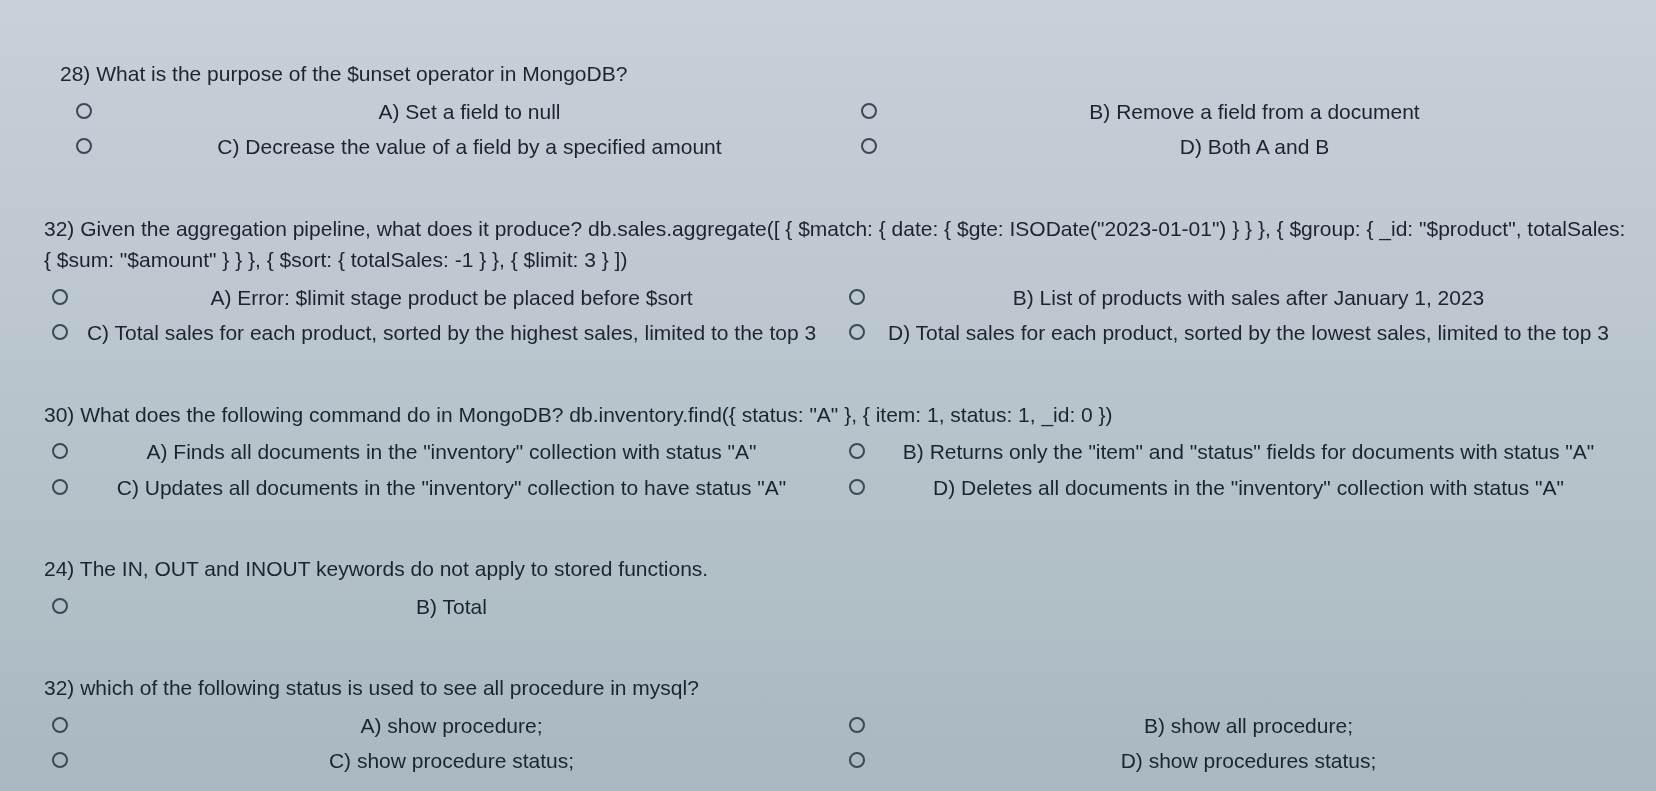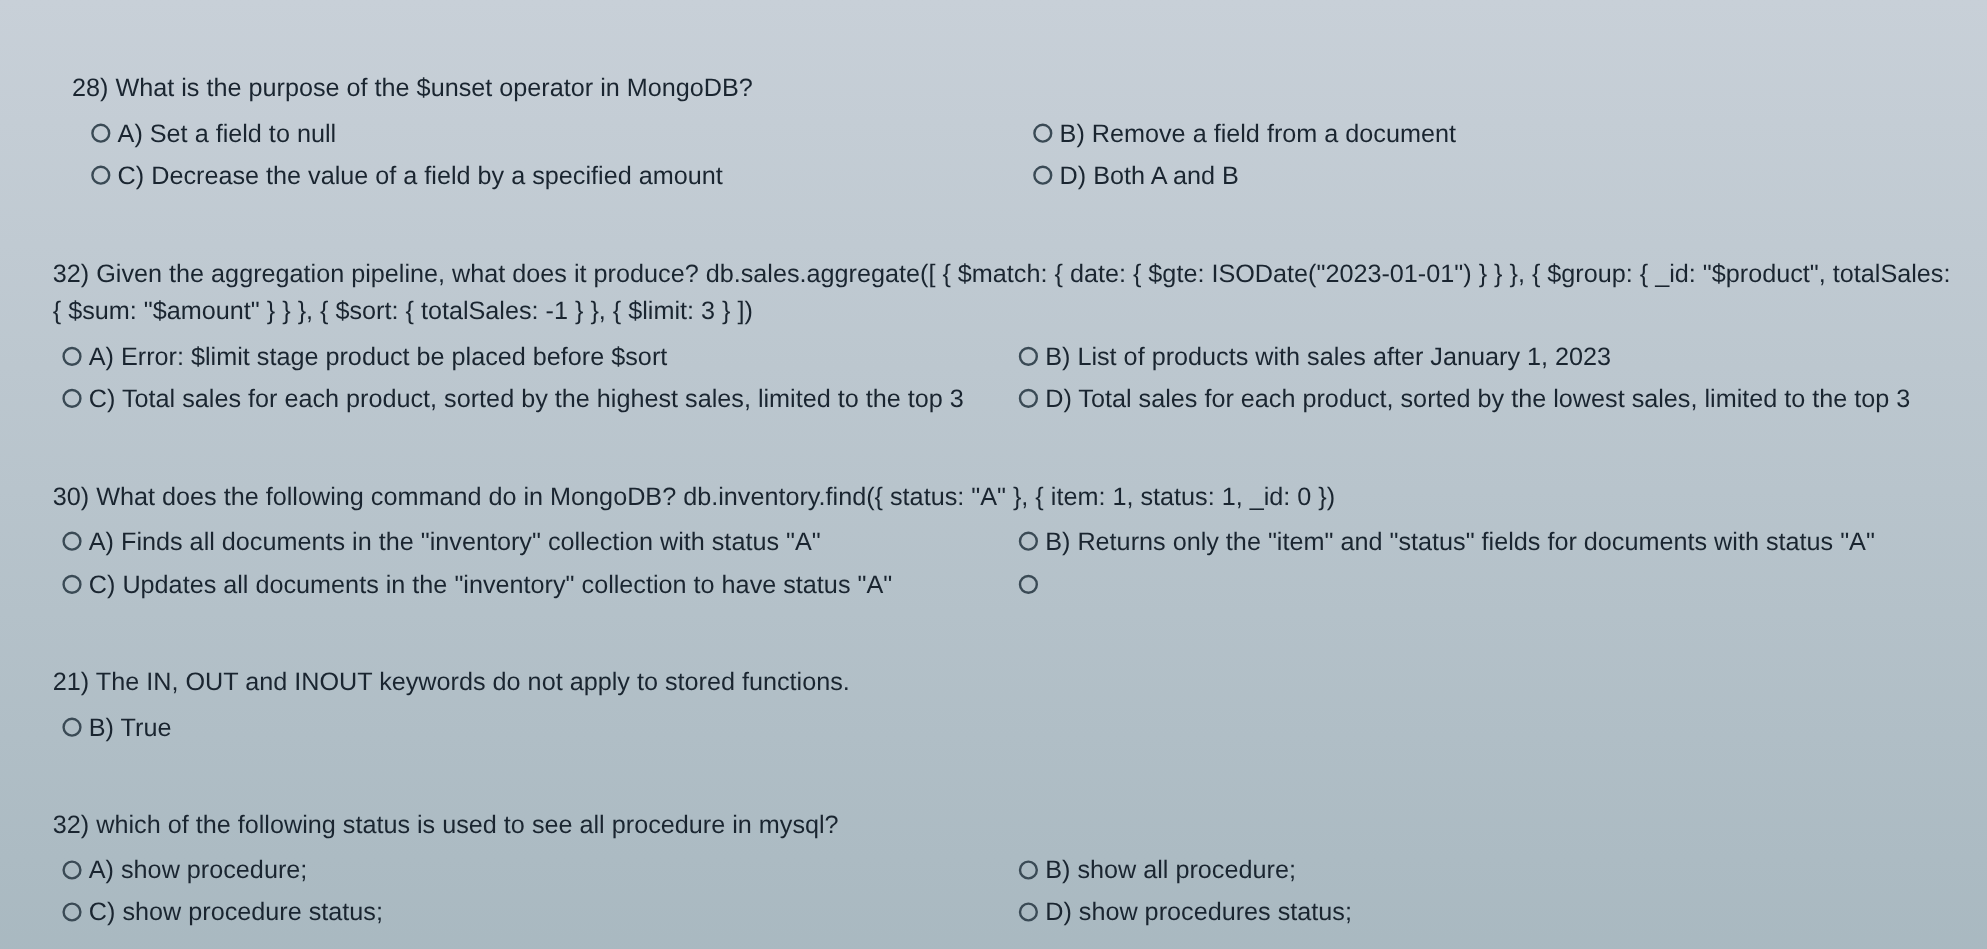--- a/index.html
+++ b/index.html
@@ -18,20 +18,21 @@
     display: grid;
     grid-template-columns: 1fr 1fr;
     column-gap: 20px;
     padding-left: 22px;
   }
   .option {
     display: flex;
     align-items: flex-start;
     gap: 6px;
     padding: 2px 0;
+    text-align: center;
   }
   .radio {
     width: 16px; height: 16px;
     border: 2px solid #3a4a55;
     border-radius: 50%;
     flex-shrink: 0;
     margin-top: 7px;
     background: transparent;
   }
   .opt-text { flex: 1; }
@@ -104,33 +105,34 @@
     <div class="option">
         <span class="radio"></span>
         <span class="opt-text">B) Returns only the "item" and "status" fields for documents with status "A"</span>
       </div>
     <div class="option">
         <span class="radio"></span>
         <span class="opt-text">C) Updates all documents in the "inventory" collection to have status "A"</span>
       </div>
     <div class="option">
         <span class="radio"></span>
+        <span class="opt-text">D) Deletes all documents in the "inventory" collection with status "A"</span>
       </div>
   </div>
 </div>
 
 <div class="question-block">
   <div class="question-text">
-    <span>21)</span>
+    <span>24)</span>
     <span>The IN, OUT and INOUT keywords do not apply to stored functions.</span>
   </div>
   <div class="options">
     <div class="option">
         <span class="radio"></span>
-        <span class="opt-text">B) True</span>
+        <span class="opt-text">B) Total</span>
       </div>
   </div>
 </div>
 
 <div class="question-block">
   <div class="question-text">
     <span>32)</span>
     <span>which of the following status is used to see all procedure in mysql?</span>
   </div>
   <div class="options">

